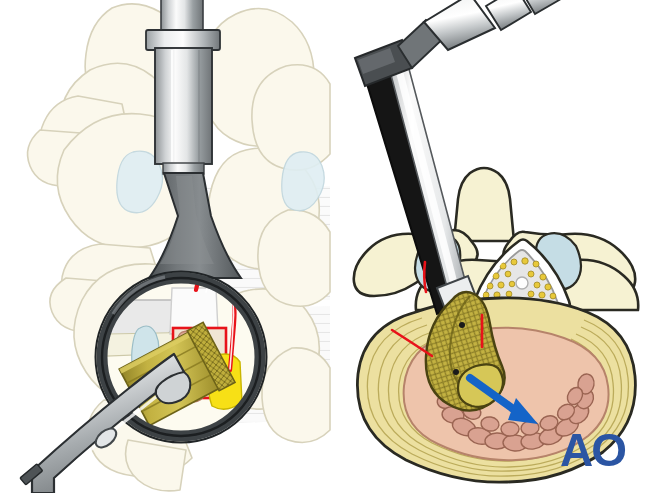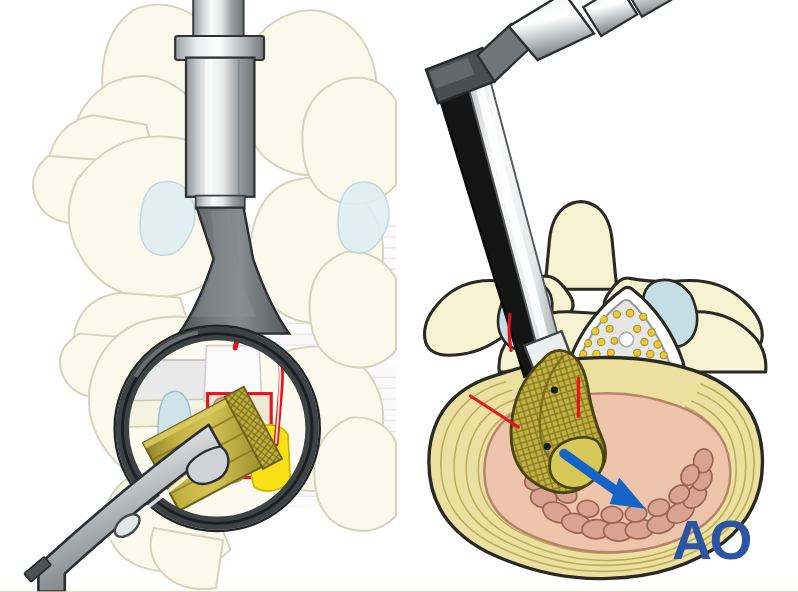--- a/index.html
+++ b/index.html
@@ -8,21 +8,21 @@
     padding: 0;
     background: #ffffff;
   }
   body {
     font-family: "Liberation Sans", sans-serif;
   }
   #figure-root {
     position: relative;
     width: 665px;
     height: 493px;
-    background: #a16207;
+    background: #4d7c0f;
     overflow: hidden;
   }
   #figure-svg {
     position: absolute;
     top: 0;
     left: 0;
     width: 665px;
     height: 493px;
     display: block;
   }

